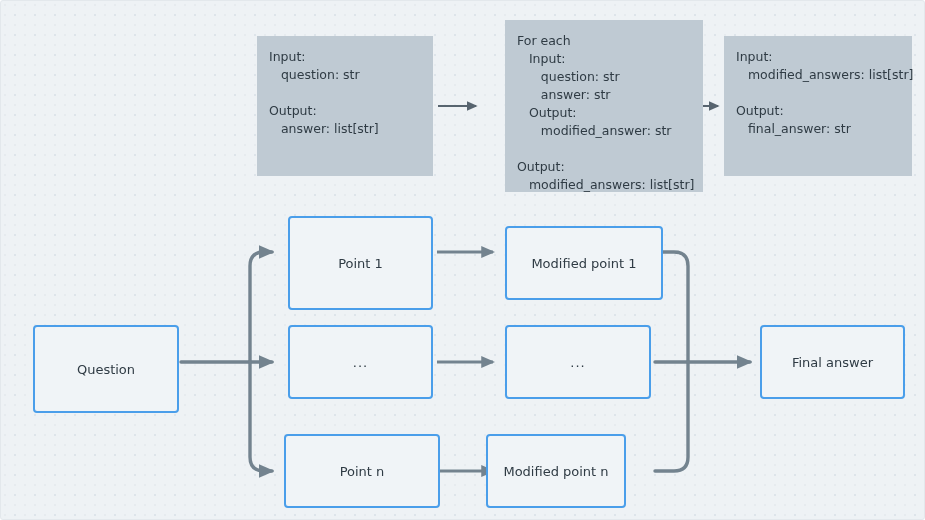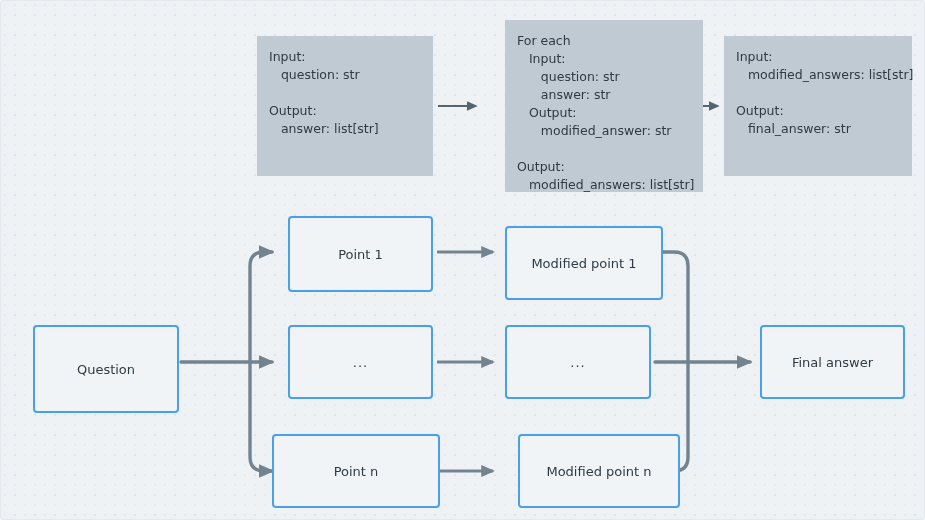--- a/index.html
+++ b/index.html
@@ -152,41 +152,41 @@
    modified_answers: list[str]
 
 Output:
    final_answer: str</span>
   </div>
 
   <div class="node" style="left:33px; top:325px; width:146px; height:88px;">
     <span>Question</span>
   </div>
 
-  <div class="node" style="left:288px; top:216px; width:145px; height:76px;">
+  <div class="node" style="left:288px; top:216px; width:145px; height:94px;">
     <span>Point 1</span>
   </div>
 
   <div class="node ellipsis" style="left:288px; top:325px; width:145px; height:74px;">
     <span>...</span>
   </div>
 
-  <div class="node" style="left:272px; top:434px; width:168px; height:74px;">
+  <div class="node" style="left:284px; top:434px; width:156px; height:74px;">
     <span>Point n</span>
   </div>
 
   <div class="node" style="left:505px; top:216px; width:158px; height:74px;margin-top:10px;">
     <span>Modified point 1</span>
   </div>
 
   <div class="node ellipsis" style="left:505px; top:325px; width:146px; height:74px;">
     <span>...</span>
   </div>
 
-  <div class="node" style="left:518px; top:434px; width:162px; height:74px;text-align:right;">
+  <div class="node" style="left:486px; top:434px; width:140px; height:74px;text-align:right;">
     <span>Modified point n</span>
   </div>
 
   <div class="node" style="left:760px; top:325px; width:145px; height:74px;">
     <span>Final answer</span>
   </div>
 
 </div>
 
 </body></html>

